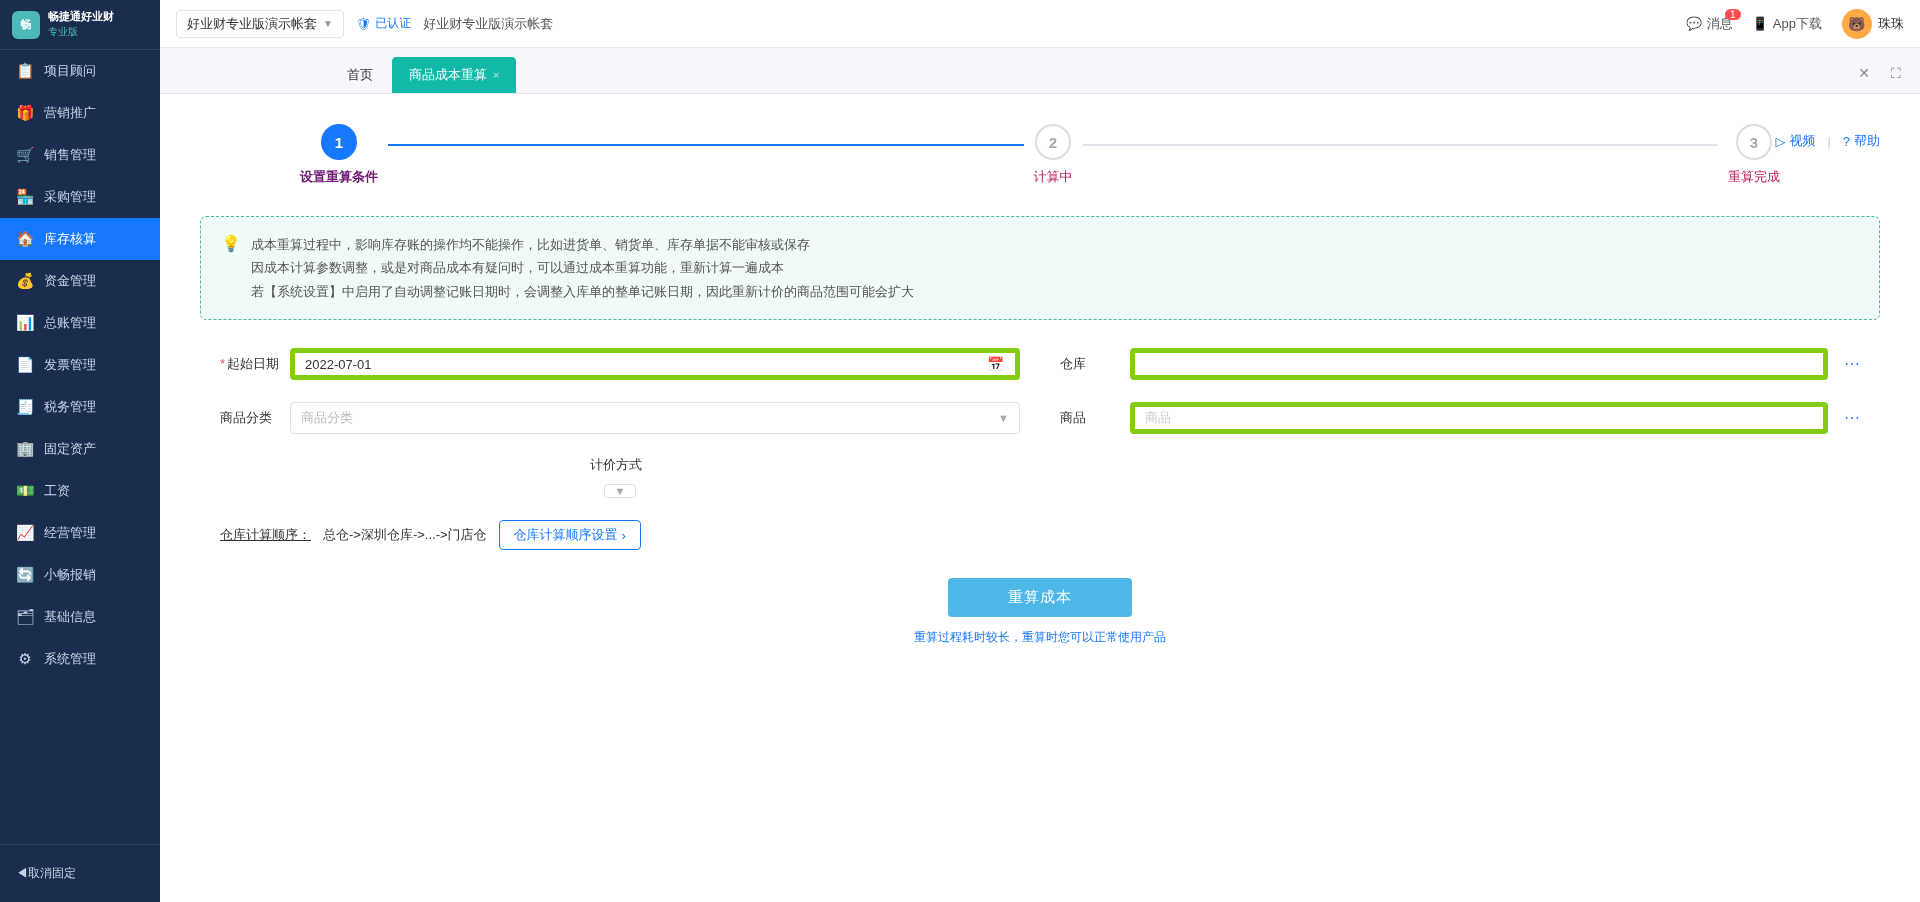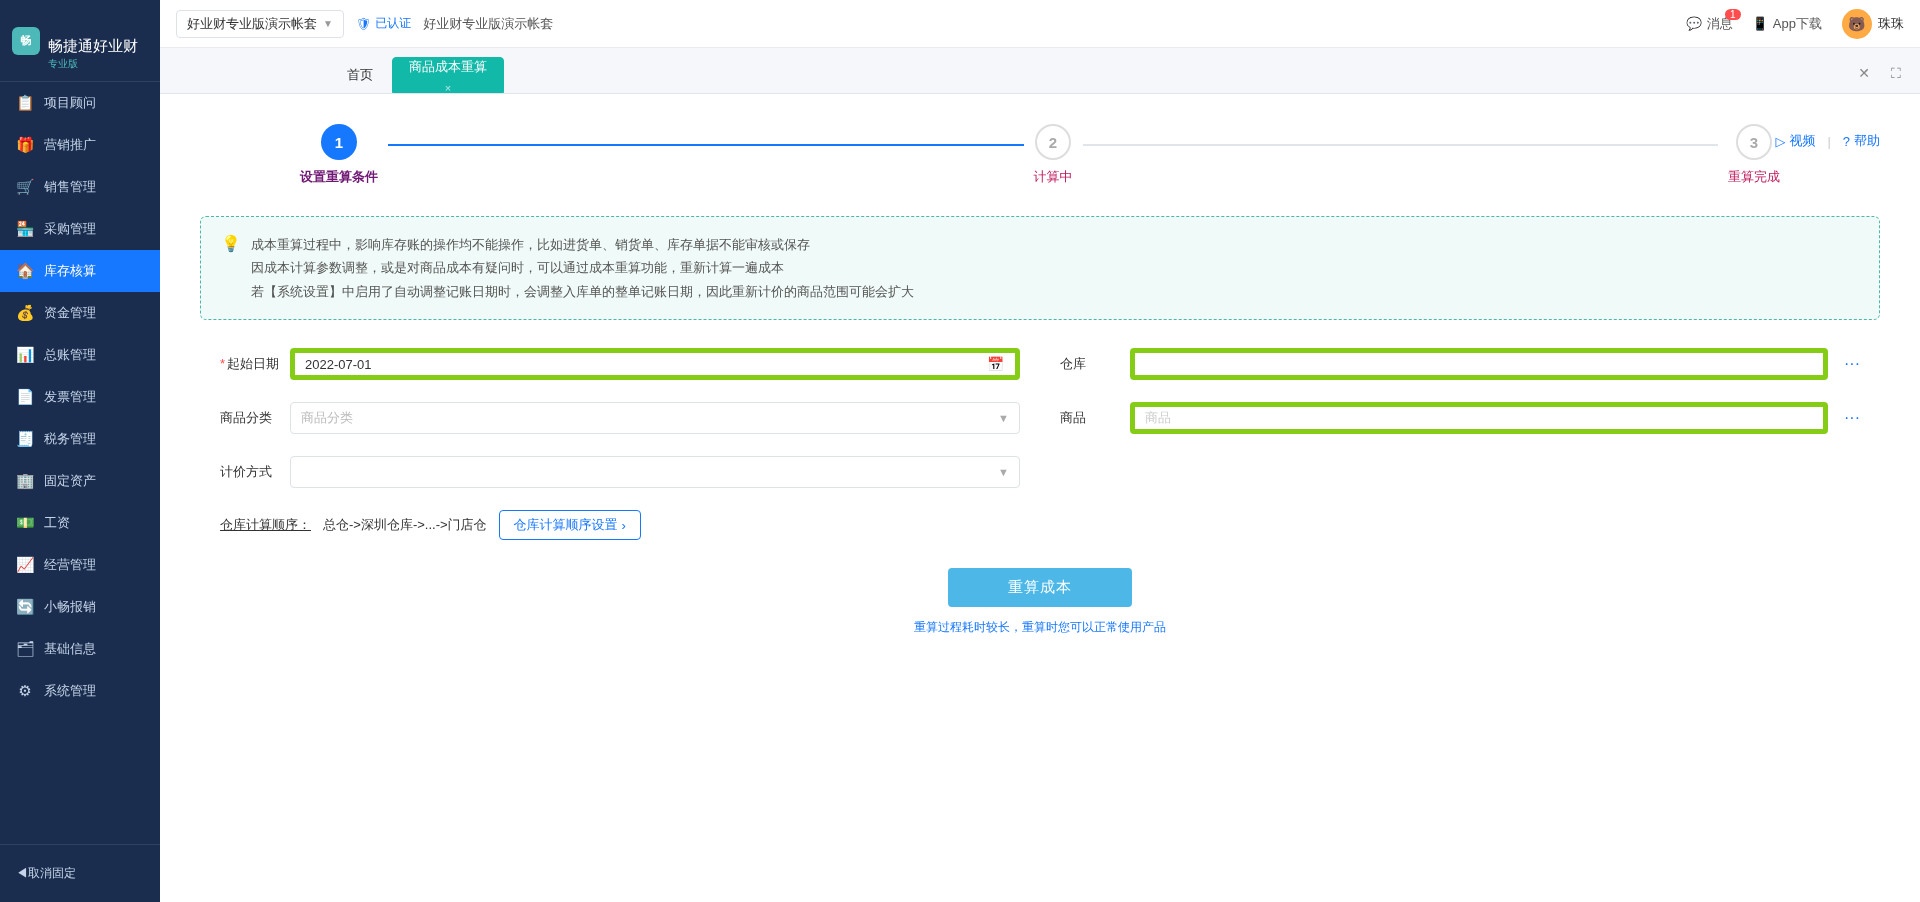--- a/index.html
+++ b/index.html
@@ -23,21 +23,21 @@
       gap: 8px;
       border-bottom: 1px solid rgba(255,255,255,0.1);
     }
     .logo-icon {
       width: 28px; height: 28px;
       background: #4db8b8;
       border-radius: 6px;
       display: flex; align-items: center; justify-content: center;
       color: white; font-size: 11px; font-weight: bold;
     }
-    .logo-text { color: white; font-size: 15px; font-weight: normal; line-height: 1.2; margin-top: 27px; }
+    .logo-text { color: white; font-size: 11px; font-weight: bold; line-height: 1.2; }
     .edition-badge { color: #4db8b8; font-size: 10px; margin-top: 2px; }
 
     .sidebar-scroll {
       flex: 1;
       overflow-y: auto;
       overflow-x: hidden;
     }
     .sidebar-scroll::-webkit-scrollbar { width: 4px; }
     .sidebar-scroll::-webkit-scrollbar-thumb { background: rgba(255,255,255,0.2); border-radius: 2px; }
 
@@ -160,21 +160,20 @@
       color: #555;
       border-radius: 4px 4px 0 0;
       border: 1px solid transparent;
       background: transparent;
       margin-right: 2px;
     }
     .tab-item.active {
       background: #12b8a8;
       color: white;
       border-color: #12b8a8;
-      flex-direction: column;
     }
     .tab-item.home {
       background: transparent;
       color: #333;
       border-color: transparent;
     }
     .tab-close {
       font-size: 11px;
       cursor: pointer;
       opacity: 0.7;
@@ -587,21 +586,21 @@
         <div class="form-field">
           <span class="form-label">商品</span>
           <div class="form-input" style="flex:1;">
             <span class="input-text" style="color:#ccc;">商品</span>
           </div>
           <span class="form-dots">···</span>
         </div>
       </div>
 
       <div class="form-row">
-        <div class="form-field" style="max-width:calc(50% - 20px);">
+        <div class="form-field" style="max-width:calc(50% - 20px);flex-direction:column;">
           <span class="form-label">计价方式</span>
           <div class="form-select">
             <span class="select-placeholder"></span>
             <span class="select-chevron">▼</span>
           </div>
         </div>
         <div class="form-field"></div>
       </div>
 
       <div class="warehouse-row">

